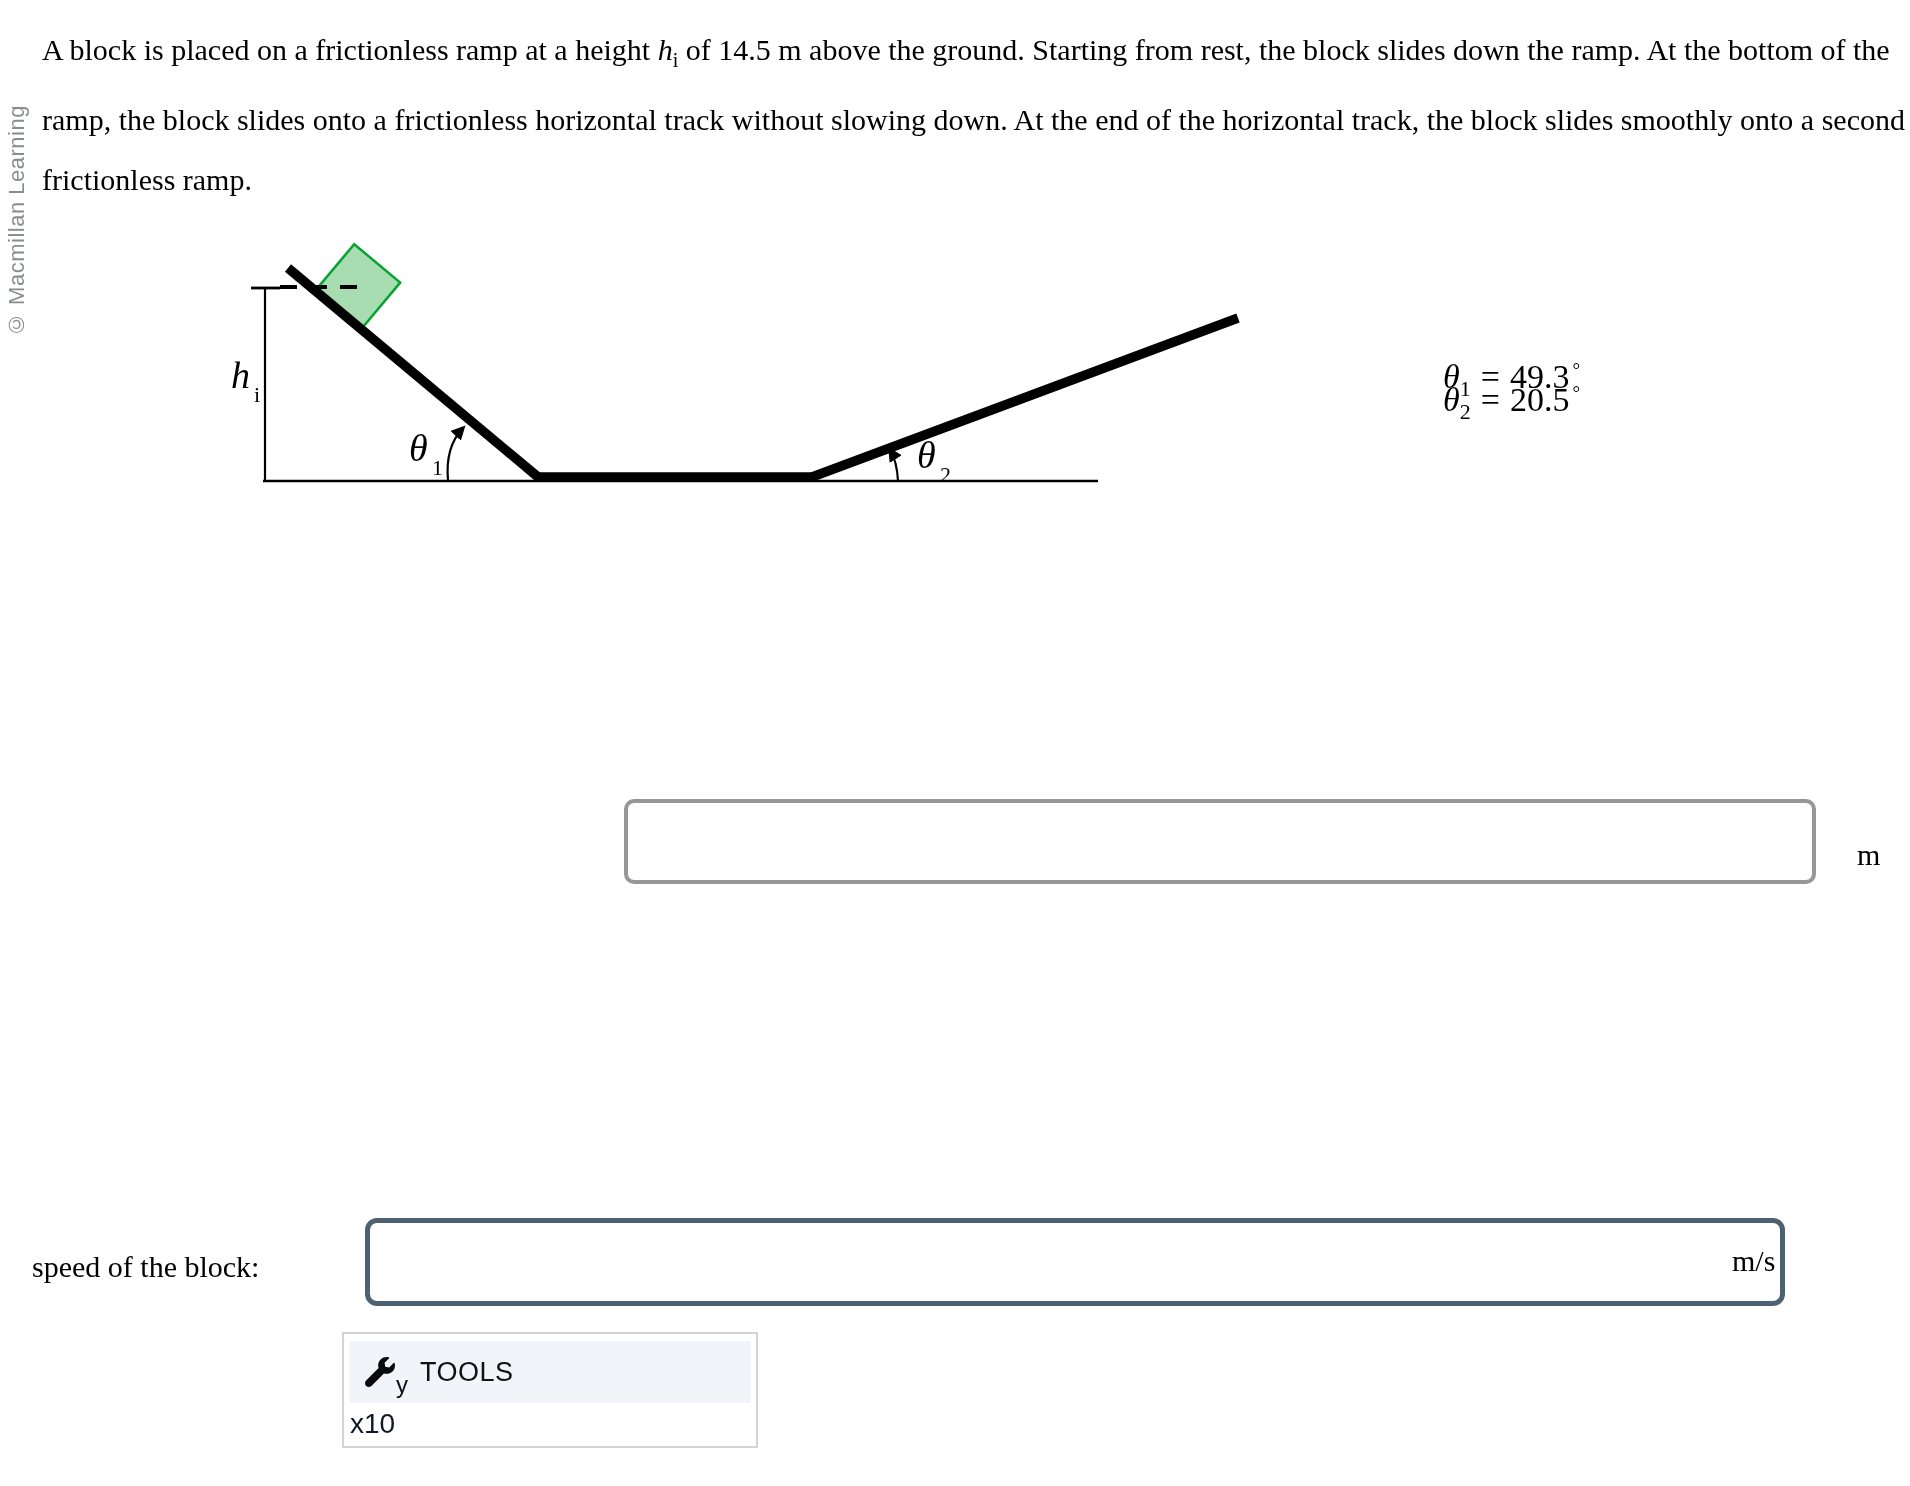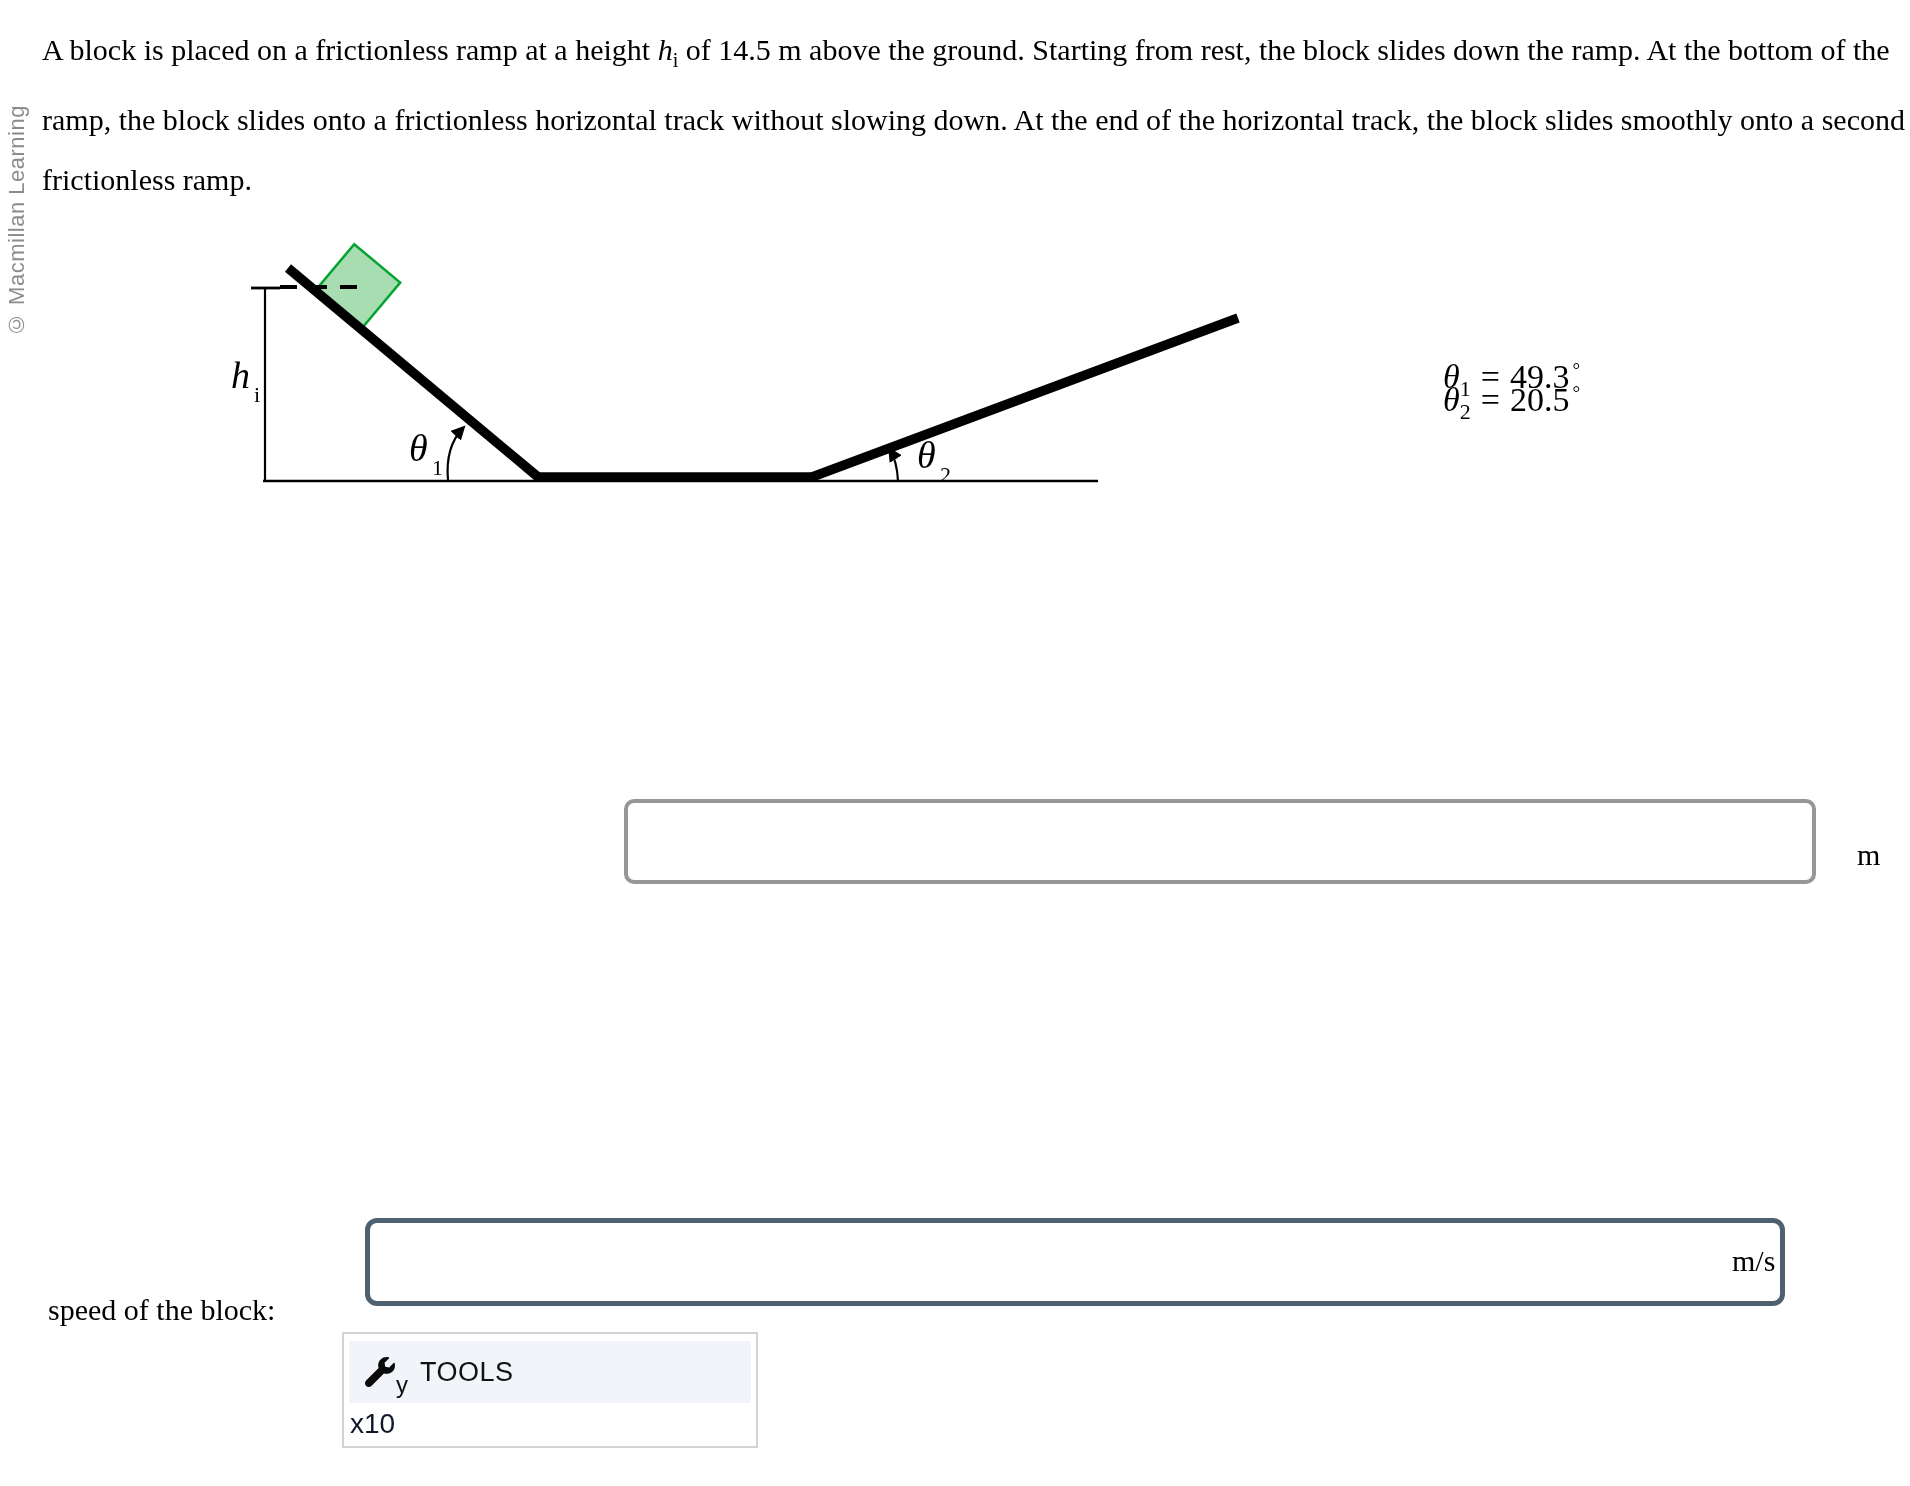--- a/index.html
+++ b/index.html
@@ -81,21 +81,21 @@
 
   <div class="given" style="left:1443px;top:310px;margin-top:48px;"><i>θ</i><sub class="gsub">1</sub><span class="geq">=</span><span>49.3</span><sup class="gdeg">°</sup></div>
 
   <div class="given" style="left:1443px;top:381px;"><i>θ</i><sub class="gsub">2</sub><span class="geq">=</span><span>20.5</span><sup class="gdeg">°</sup></div>
 
 
   <input id="input-distance" class="ansinput" type="text" value="" style="">
   <div class="unit" style="left:1857px;top:838px;">m</div>
 
 
-  <div class="anslabel" style="left:48px;top:1250px;margin-top:43px;">speed of the block:</div>
+  <div class="anslabel" style="left:32px;top:1250px;">speed of the block:</div>
   <input id="input-speed" class="ansinput" type="text" value="" style="">
   <div class="unit" style="left:1732px;top:1244px;">m/s</div>
 
   <div class="tools-panel">
     <div class="tools-bar">
       <svg class="wrench" viewBox="0 0 512 512">
         <path fill="#0a0a0a" d="M507.73 109.1c-2.24-9.03-13.54-12.09-20.12-5.51l-74.36 74.36-67.88-11.31-11.31-67.88 74.36-74.36c6.62-6.62 3.43-17.9-5.66-20.16-47.38-11.74-99.55.91-136.58 37.93-39.64 39.64-50.55 97.1-34.05 147.2L18.74 402.76c-24.99 24.99-24.99 65.51 0 90.5 24.99 24.99 65.51 24.99 90.5 0l213.21-213.21c50.12 16.71 107.47 5.68 147.37-34.22 37.07-37.07 49.7-89.32 37.91-136.73z"></path>
       </svg>
       <span class="tools-sub">y</span>
       <span class="tools-label">TOOLS</span>

